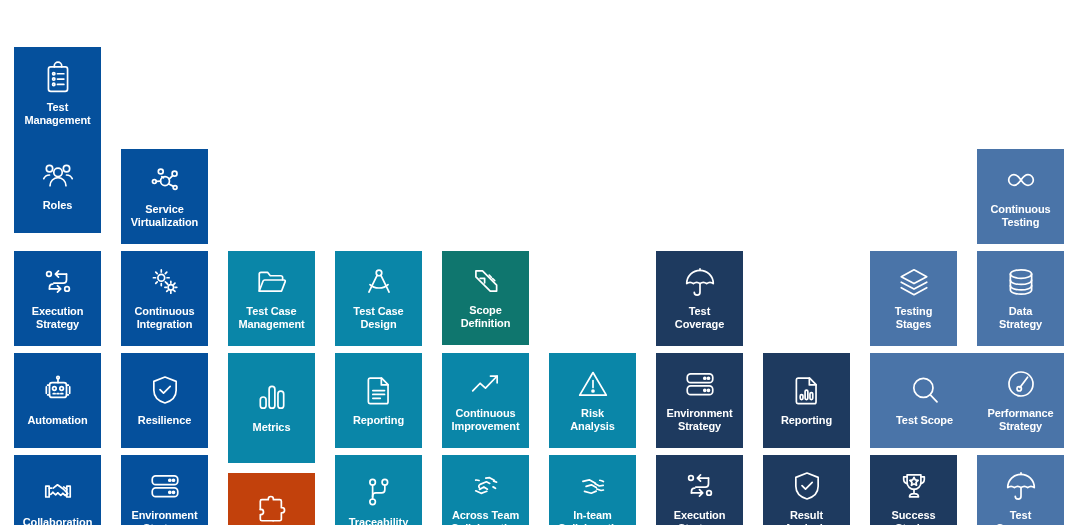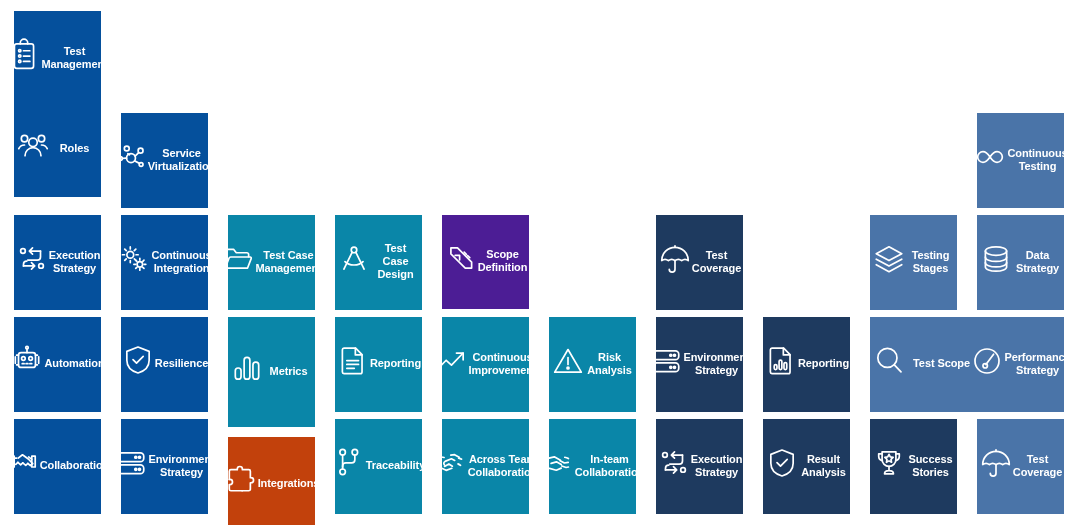--- a/index.html
+++ b/index.html
@@ -12,25 +12,26 @@
   #grid {
     position: relative;
     width: 1080px;
     height: 525px;
   }
   .tile {
     position: absolute;
     width: 87px;
     height: 95px;
     display: flex;
-    flex-direction: row;
+    flex-direction: column;
     align-items: center;
     justify-content: center;
     color: #ffffff;
     padding: 4px 2px 6px 2px;
+    margin-top: 36px;
   }
   .tile .ico {
     width: 34px;
     height: 34px;
     display: block;
     flex: 0 0 auto;
     margin-bottom: 7px;
   }
   .tile .ico svg {
     width: 34px;
@@ -160,21 +161,21 @@
           <g fill="none" stroke="#ffffff" stroke-width="1.6" stroke-linecap="round" stroke-linejoin="round">
       <circle cx="16" cy="7.5" r="2.6"></circle>
       <path d="M14.3 9.6L6.5 25.5M17.7 9.6l7.8 15.9"></path>
       <path d="M7.5 18.5c4 4.2 13 4.2 17 0"></path>
      </g>
         </svg>
       </span>
       <span class="lbl">Test Case
 Design</span>
     </div>
-    <div class="tile lbl2" style="left: 442px; top: 215px; width: 87px; height: 94px; background: #4c1d95;">
+    <div class="tile lbl2" style="left: 442px; top: 215px; width: 87px; height: 94px; background: #0f766e;">
       <span class="ico">
         <svg viewBox="0 0 32 32">
           <g fill="none" stroke="#ffffff" stroke-width="1.6" stroke-linecap="round" stroke-linejoin="round">
       <path d="M6.5 6.5h6.2L26 19.8v5.7H20L6.5 12.2z"></path>
       <path d="M10.5 13.5h4.2v4.2"></path>
       <path d="M19 10.5l2 2M22.2 13.7l2 2"></path>
      </g>
         </svg>
       </span>
       <span class="lbl">Scope

